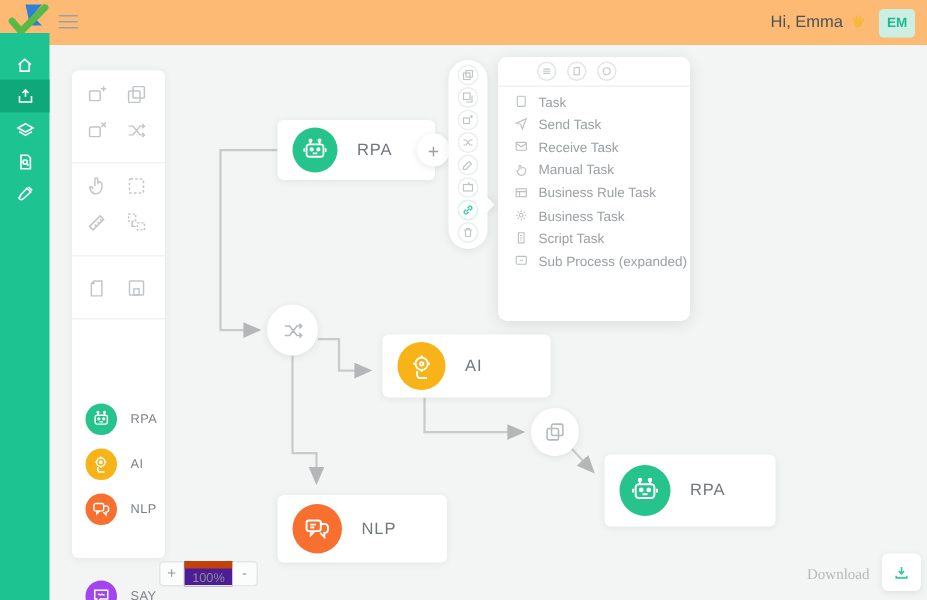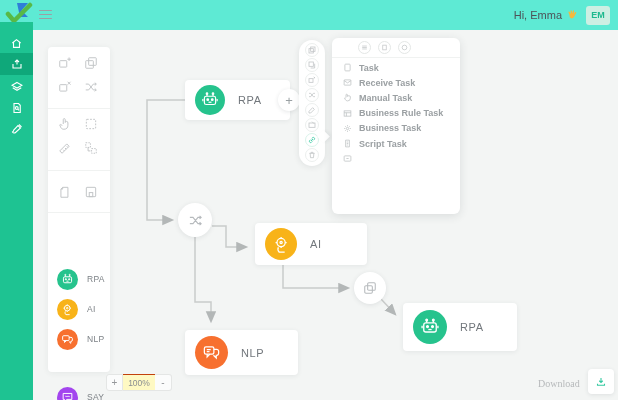--- a/index.html
+++ b/index.html
@@ -4,21 +4,21 @@
 <style>
   :root{
     --green:#1ec392; --green-dark:#0fa87a; --teal:#35c9a1;
     --line:#c9cbca; --canvas:#f3f5f4; --ink:#72777c; --muted:#9ba0a3;
   }
   *{box-sizing:border-box;margin:0;padding:0}
   body{font-family:"Liberation Sans",sans-serif;background:#e8eaea;}
   .screen{position:relative;width:618px;height:400px;background:#fff;overflow:hidden;}
 
   
-  .topbar{position:absolute;left:0;top:0;width:618px;height:30px;background:#5eead4;z-index:5;text-align:center;}
+  .topbar{position:absolute;left:0;top:0;width:618px;height:30px;background:#fdba74;z-index:5;text-align:center;}
   .logo{position:absolute;left:5px;top:2px;width:28px;height:22px;}
   .hamburger{position:absolute;left:39px;top:10px;width:13px;height:9px;display:flex;flex-direction:column;justify-content:space-between;cursor:pointer;}
   .hamburger i{display:block;height:1.4px;background:#9aa0a4;border-radius:1px;}
   .top-right{position:absolute;right:8px;top:0;height:30px;display:flex;align-items:center;gap:8px;}
   .greeting{font-size:11px;color:#4d5257;display:flex;align-items:center;gap:4px;}
   .badge{width:24px;height:19px;border-radius:3px;background:#cdefe3;color:#1db98e;font-size:9px;font-weight:bold;display:flex;align-items:center;justify-content:center;cursor:pointer;}
 
   
   .sidebar{position:absolute;left:0;top:22px;width:33px;height:378px;background:var(--green);z-index:6;}
   .side-item{position:absolute;left:0;width:33px;height:22px;display:flex;align-items:center;justify-content:center;color:#fff;cursor:pointer;}
@@ -53,28 +53,28 @@
   .notch{position:absolute;left:319px;top:132px;width:9px;height:9px;background:#fff;transform:rotate(45deg);box-shadow:2px -2px 4px rgba(40,50,60,.06);z-index:4;}
 
   
   .cmenu{position:absolute;left:332px;top:38px;width:128px;height:176px;background:#fff;border-radius:6px;box-shadow:0 2px 10px rgba(40,50,60,.12);z-index:5;}
   .cmenu-head{position:absolute;left:0;top:0;width:128px;height:19px;}
   .chbtn{position:absolute;top:3px;width:13px;height:13px;border-radius:50%;border:1px solid #e4e7e6;display:flex;align-items:center;justify-content:center;color:#c4c7c9;cursor:pointer;background:#fff;}
   .cmenu-div{position:absolute;left:0;top:19px;width:128px;height:1px;background:#f0f2f1;}
   .cmenu-list{position:absolute;left:0;top:22px;width:128px;}
   .menu-item{height:15.2px;display:flex;align-items:center;gap:7px;padding-left:10px;cursor:pointer;}
   .mi-ic{color:#bcc0c2;display:flex;width:10px;justify-content:center;flex:none;}
-  .mi-label{font-size:9px;color:var(--muted);white-space:nowrap;font-weight:bold;}
+  .mi-label{font-size:9px;color:var(--muted);white-space:nowrap;}
 
   
   .zoombar{position:absolute;left:106px;top:374px;display:flex;z-index:3;}
   .zbtn{width:17px;height:17px;background:#fbfcfc;border:1px solid #e4e6e5;color:#95989b;font-size:10px;display:flex;align-items:center;justify-content:center;cursor:pointer;}
   .zbtn.left{border-radius:3px 0 0 3px;}
   .zbtn.right{border-radius:0 3px 3px 0;border-left:none;}
-  .zlevel{width:32px;height:17px;background:#fef9c3;border-top:1px solid #c2410c;border-bottom:1px solid #e4e6e5;border-left:none;color:#8a8e91;font-size:8.5px;display:flex;align-items:center;justify-content:center;}
+  .zlevel{width:32px;height:17px;background:#4c1d95;border-top:5px solid #c2410c;border-bottom:1px solid #e4e6e5;border-left:none;color:#8a8e91;font-size:8.5px;display:flex;align-items:center;justify-content:center;}
   .download-label{position:absolute;left:538px;top:378px;font-size:10px;color:#b6b9bb;z-index:3;font-family:Liberation Serif, serif;}
   .download-btn{position:absolute;left:588px;top:369px;width:26px;height:25px;background:#fff;border-radius:4px;box-shadow:0 1px 4px rgba(40,50,60,.1);display:flex;align-items:center;justify-content:center;color:var(--teal);z-index:3;cursor:pointer;}
 
   svg{display:block}
 </style>
 </head>
 <body>
 
 <div class="screen">
 
@@ -404,20 +404,28 @@
         <span class="mi-ic">
             <svg width="9" height="9" viewBox="0 0 24 24" fill="none" stroke="currentColor" stroke-width="2">
               <rect x="5" y="3" width="14" height="18" rx="2"></rect>
             </svg>
           </span>
         <span class="mi-label">Task</span>
       </div>
       <div class="menu-item">
         <span class="mi-ic">
             <svg width="9" height="9" viewBox="0 0 24 24" fill="none" stroke="currentColor" stroke-width="2">
+              <path d="M3 11 L21 3 L14 21 L11 13 Z"></path>
+            </svg>
+          </span>
+        <span class="mi-label">Send Task</span>
+      </div>
+      <div class="menu-item">
+        <span class="mi-ic">
+            <svg width="9" height="9" viewBox="0 0 24 24" fill="none" stroke="currentColor" stroke-width="2">
               <rect x="3" y="5" width="18" height="14" rx="1"></rect>
               <path d="M3 7 l9 6 9-6"></path>
             </svg>
           </span>
         <span class="mi-label">Receive Task</span>
       </div>
       <div class="menu-item">
         <span class="mi-ic">
             <svg width="9" height="9" viewBox="0 0 24 24" fill="none" stroke="currentColor" stroke-width="2">
               <path d="M8 12 V5 a1.8 1.8 0 0 1 3.6 0 V10 m0-2.5 h5 a3 3 0 0 1 3 3 V14 a7 7 0 0 1-7 7 h-1 a6 6 0 0 1-5-3 l-2.5-4.5 c1-1 2.2-1 3 0"></path>
@@ -451,20 +459,21 @@
           </span>
         <span class="mi-label">Script Task</span>
       </div>
       <div class="menu-item">
         <span class="mi-ic">
             <svg width="9" height="9" viewBox="0 0 24 24" fill="none" stroke="currentColor" stroke-width="2">
               <rect x="3" y="5" width="18" height="14" rx="2"></rect>
               <path d="M9 12 h6"></path>
             </svg>
           </span>
+        <span class="mi-label">Sub Process (expanded)</span>
       </div>
     </div>
   </div>
 
   <div class="zoombar">
     <span class="zbtn left">+</span>
     <span class="zlevel">100%</span>
     <span class="zbtn right">-</span>
   </div>
 

